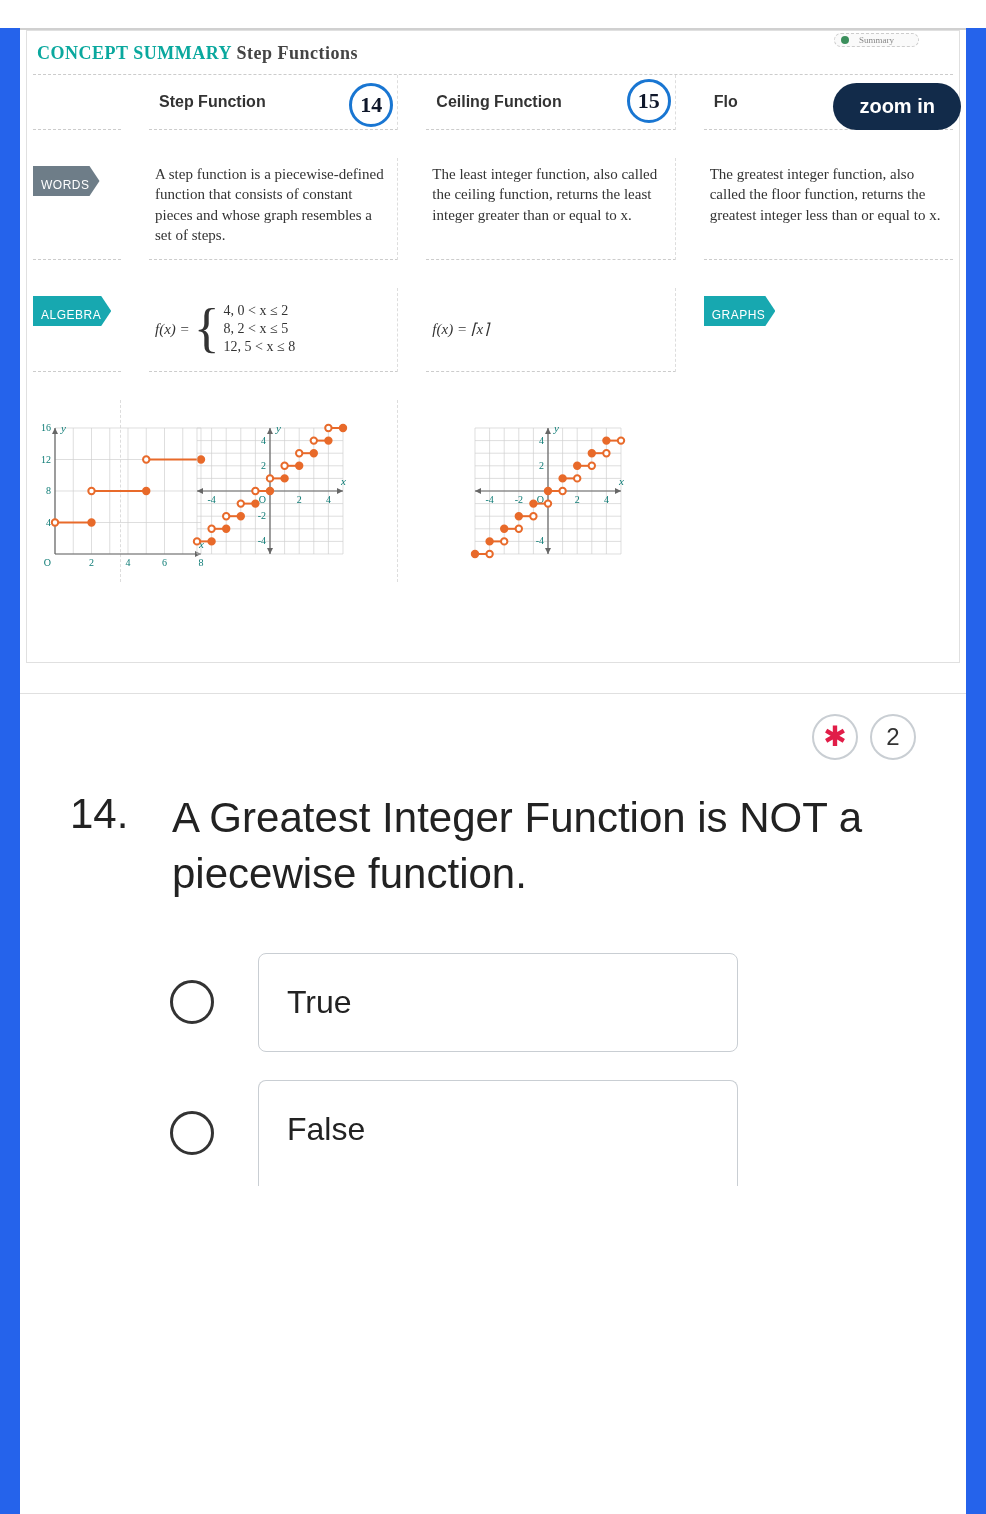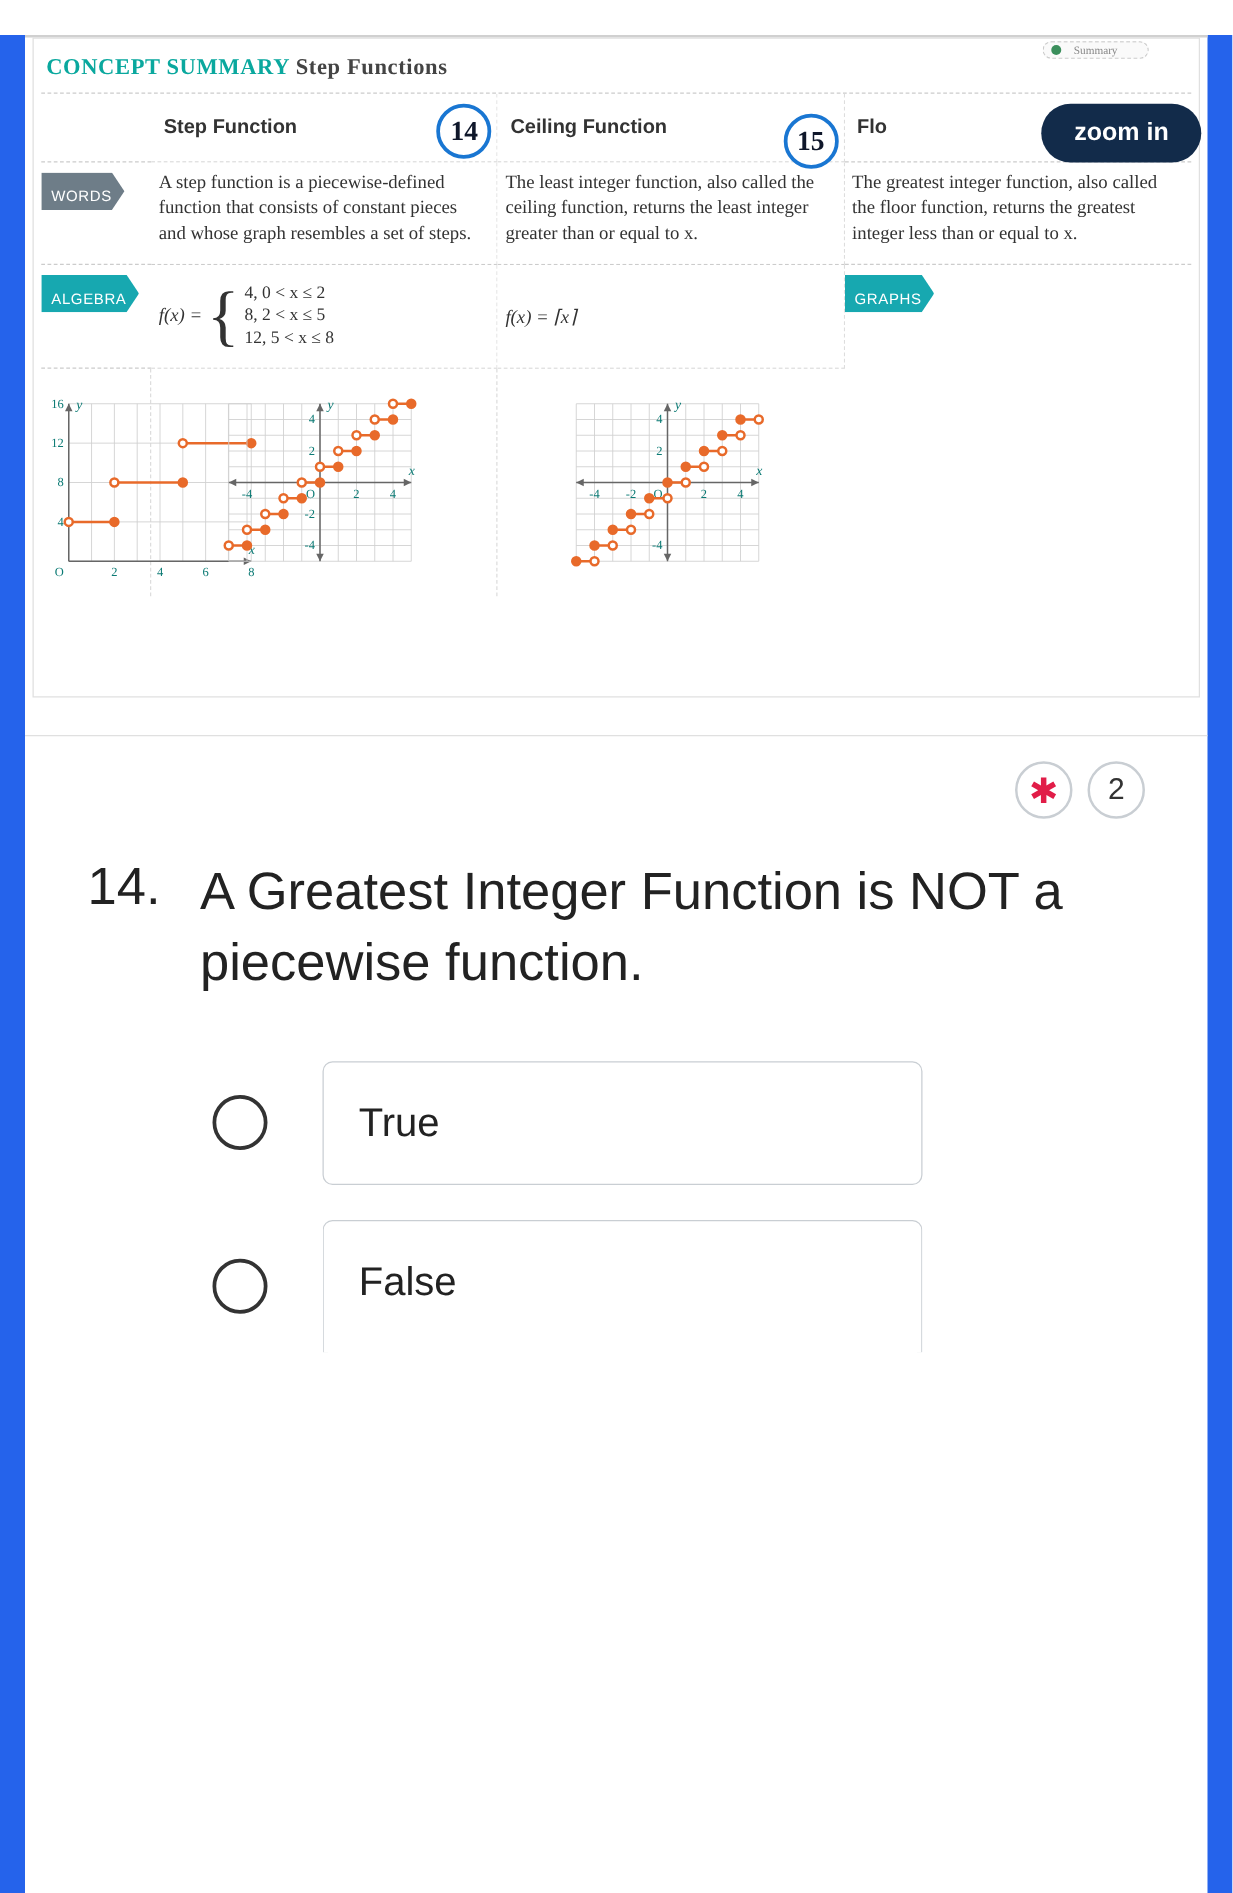--- a/index.html
+++ b/index.html
@@ -55,20 +55,21 @@
       font-size: 18px;
       padding: 6px 0 10px 4px;
       border-bottom: 1px dashed #ccc;
     }
     .concept-title .cs1 { color: #0aa89e; font-weight: bold; letter-spacing: .5px; }
     .concept-title .cs2 { color: #444; font-weight: 600; letter-spacing: .5px; }
     .grid {
       display: grid;
       grid-template-columns: 88px 1fr 1fr 1fr;
       column-gap: 0;
+      gap: 28px;
     }
     .col-border { border-right: 1px dashed #ddd; }
     .hdr-cell {
       padding: 18px 10px 18px 10px;
       border-bottom: 1px dashed #ccc;
       font-weight: 700;
       font-size: 16px;
       position: relative;
       font-family: -apple-system, Arial, sans-serif;
     }
@@ -81,21 +82,21 @@
       width: 44px; height: 44px;
       border: 3px solid #1976d2;
       border-radius: 50%;
       color: #0f172a;
       font-size: 22px;
       font-weight: 700;
       background: #fff;
       font-family: Liberation Serif, serif;
     }
     .c14 { top: 8px; right: 4px; }
-    .c15 { top: 16px; right: 4px; }
+    .c15 { top: 4px; right: 4px; }
     .zoom-pill {
       position: absolute;
       top: 8px; right: -8px;
       background: #122b4a;
       color: #fff;
       font-size: 20px;
       font-family: -apple-system, Arial, sans-serif;
       padding: 12px 26px;
       border-radius: 28px;
       white-space: nowrap;
@@ -183,21 +184,21 @@
       display: inline-flex;
       align-items: center;
       justify-content: center;
       font-size: 24px;
       color: #333;
       font-family: -apple-system, Arial, sans-serif;
     }
     .icon-circle.req { color: #e11d48; font-size: 28px; font-weight: 400; }
     .question-row {
       display: flex;
-      gap: 20px;
+      gap: 32px;
       align-items: flex-start;
     }
     .q-number {
       font-size: 42px;
       color: #222;
       min-width: 70px;
       font-family: -apple-system, Arial, sans-serif;
     }
     .q-text {
       font-size: 42px;

